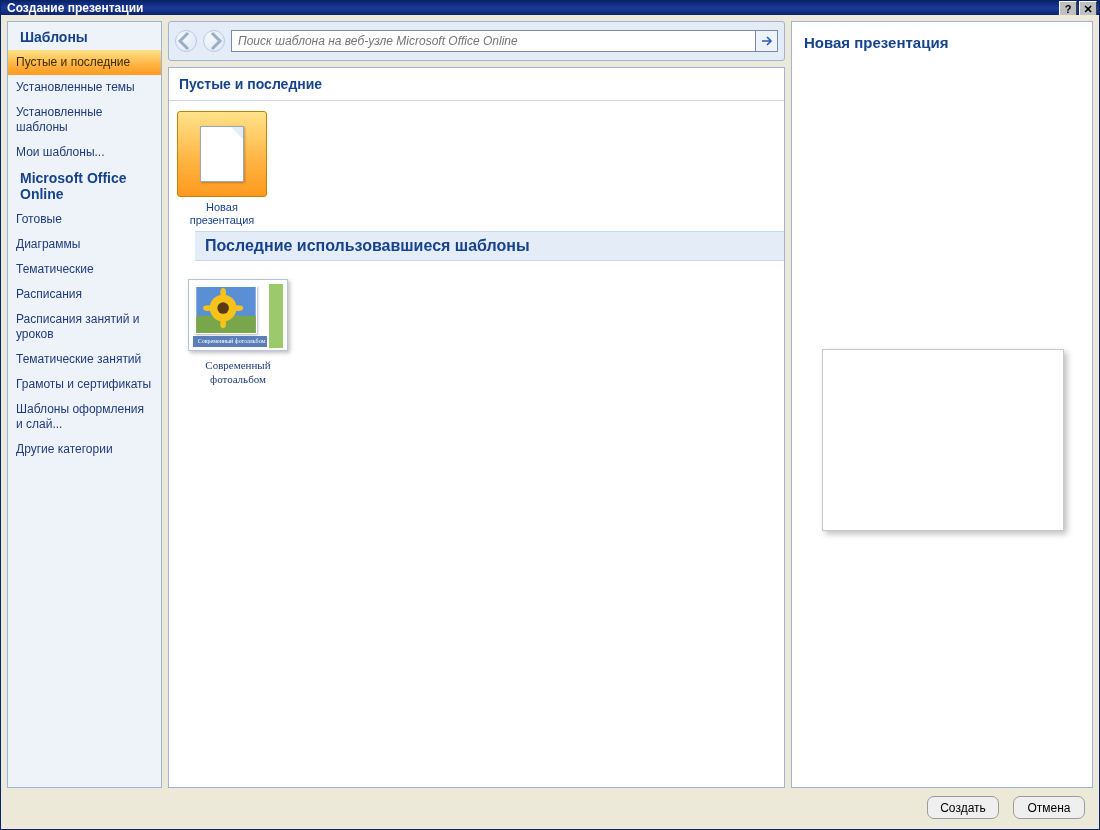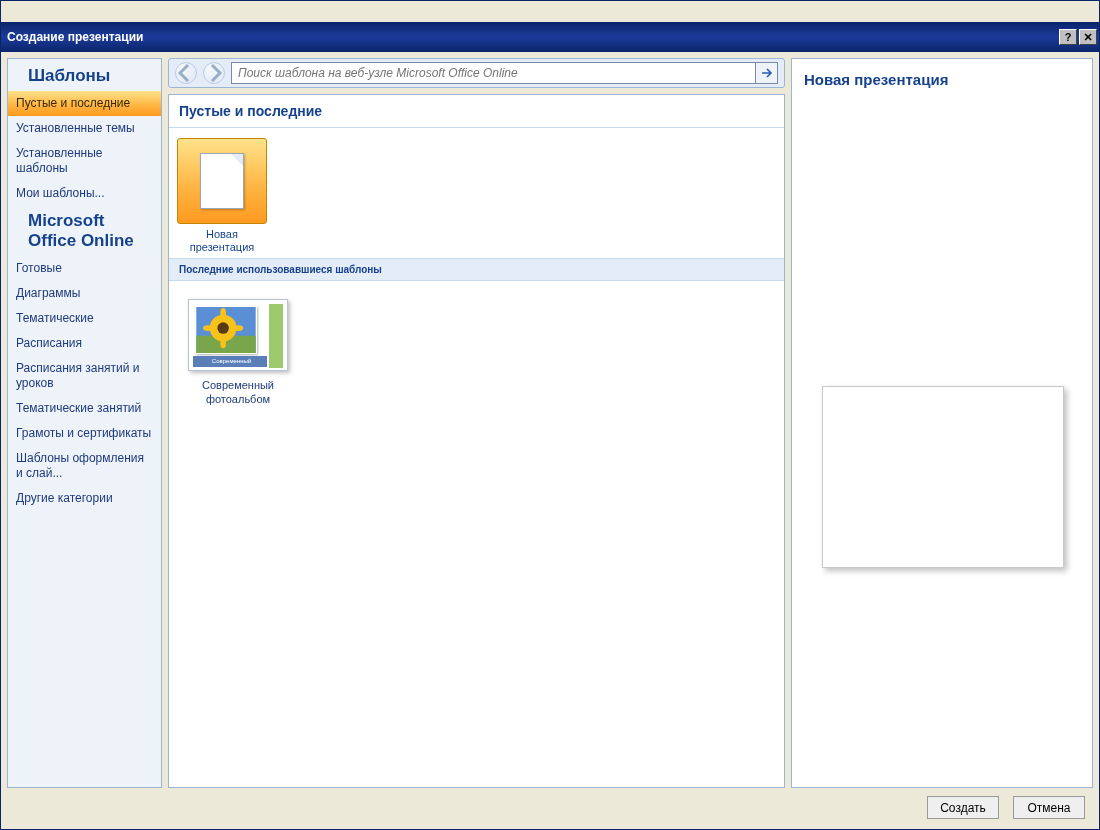--- a/index.html
+++ b/index.html
@@ -1,72 +1,72 @@
 <!DOCTYPE html>
 <html><head>
 <meta charset="utf-8">
 <style>
   * { box-sizing: border-box; }
   html, body { margin:0; padding:0; font-family: "Segoe UI", Tahoma, sans-serif; font-size:12px; }
   body { width:1100px; height:830px; overflow:hidden; background:#000; }
 
   .window { width:1100px; height:830px; background:#ece9d8; border:1px solid #0A246A; display:flex; flex-direction:column; }
-  .titlebar { height:30px; background:linear-gradient(180deg,#0A246A 0%, #1C3B9A 50%, #0A246A 100%); color:#fff; display:flex; align-items:center; padding:0 2px 0 6px; font-size:12px; font-weight:bold;margin-top:21px; }
+  .titlebar { height:14px; background:linear-gradient(180deg,#0A246A 0%, #1C3B9A 50%, #0A246A 100%); color:#fff; display:flex; padding:0 2px 0 6px; font-size:12px; font-weight:bold; }
   .titlebar .title { flex:1; }
   .titlebar .btns { display:flex; gap:2px; }
   .titlebar .tbtn { width:18px; height:16px; background:#c0c0c0; border:1px solid #fff; border-right-color:#404040; border-bottom-color:#404040; display:flex; align-items:center; justify-content:center; color:#000; font-size:11px; font-weight:bold; cursor:pointer; }
 
   .client { flex:1; padding:6px; display:flex; flex-direction:column; background:#ece9d8; }
   .client-inner { flex:1; display:flex; gap:6px; min-height:0; }
 
   
   .sidebar { width:155px; background:#eef3fa; border:1px solid #9db4d6; display:flex; flex-direction:column; padding:2px 0; overflow:hidden; }
-  .side-header { padding:5px 20px; color:#15428b; font-weight:bold; font-size:17px; }
+  .side-header { padding:5px 12px; color:#15428b; font-weight:bold; font-size:14px; }
   .side-item { padding:5px 8px; color:#1f3b7b; cursor:pointer; line-height:1.25; }
   .side-item.active { background:linear-gradient(180deg,#ffe28a 0%, #ffb340 60%, #ff9a1f 100%); color:#3b2a00; }
 
   
   .center { flex:1; display:flex; flex-direction:column; gap:6px; min-width:0; }
-  .navbar { height:30px; background:#e4ecf7; border:1px solid #9db4d6; border-radius:3px; display:flex; align-items:center; padding:0 6px; gap:6px; }
+  .navbar { height:40px; background:#e4ecf7; border:1px solid #9db4d6; border-radius:3px; display:flex; align-items:center; padding:0 6px; gap:6px; }
   .navbtn { width:22px; height:22px; border-radius:50%; border:1px solid #9db4d6; background:radial-gradient(circle at 30% 30%, #ffffff, #dbe6f4); display:flex; align-items:center; justify-content:center; color:#6a84a8; font-size:12px; cursor:pointer; }
   .navbtn.disabled { opacity:.6; cursor:default; }
   .searchwrap { flex:1; display:flex; }
   .searchbox { flex:1; height:22px; border:1px solid #7a8aa5; background:#fff; padding:0 6px; font-size:12px; font-style:italic; color:#666; outline:none; }
   .gobox { width:22px; height:22px; border:1px solid #7a8aa5; border-left:none; background:#eef3fa; display:flex; align-items:center; justify-content:center; cursor:pointer; }
   .gobox svg { width:14px; height:14px; }
 
   .mainpanel { flex:1; background:#ffffff; border:1px solid #9db4d6; display:flex; flex-direction:column; overflow:hidden; }
   .section-title { padding:8px 10px; color:#15428b; font-weight:bold; font-size:14px; border-bottom:1px solid #c9d8ee; }
   .tile-row { padding:10px 8px 4px 8px; display:flex; gap:10px; }
 
   .tile-selected { width:90px; text-align:center; }
   .tile-thumb { width:90px; height:86px; background:linear-gradient(180deg,#ffe28a 0%, #ffb340 60%, #ff9a1f 100%); border:1px solid #c28400; border-radius:3px; display:flex; align-items:center; justify-content:center; }
   .page-icon { width:44px; height:56px; background:#fff; border:1px solid #9aa7b8; box-shadow:1px 1px 2px rgba(0,0,0,.25); position:relative; }
   .page-icon::after { content:""; position:absolute; top:0; right:0; border-top:12px solid #e4ecf7; border-left:12px solid transparent; }
   .tile-label { margin-top:4px; color:#15428b; font-size:11px; line-height:1.2; }
 
-  .subheader { background:#e4ecf7; border-top:1px solid #c9d8ee; border-bottom:1px solid #c9d8ee; padding:5px 10px; color:#15428b; font-weight:bold; font-size:10px; }
+  .subheader { background:#e4ecf7; border-top:1px solid #c9d8ee; border-bottom:1px solid #c9d8ee; padding:5px 10px; color:#15428b; font-weight:bold; font-size:16px;margin-left:26px; }
 
   .recent-area { padding:18px 14px; }
-  .recent-tile { width:110px; text-align:center; }
+  .recent-tile { width:110px; text-align:center;font-family:Liberation Serif, serif; }
   .recent-thumb { width:100px; height:72px; background:#fff; border:1px solid #b8c4d6; box-shadow:2px 2px 4px rgba(0,0,0,.25); position:relative; padding:4px; margin:0 auto; }
   .recent-thumb .pic { width:62px; height:48px; border:1px solid #fff; position:absolute; left:6px; top:6px; box-shadow:1px 1px 2px rgba(0,0,0,.3); overflow:hidden; }
   .recent-thumb .bar { position:absolute; top:4px; right:4px; width:14px; height:64px; background:#9cc96b; }
   .recent-thumb .caption { position:absolute; bottom:3px; left:4px; right:20px; height:11px; background:#5a7fb8; font-size:6px; color:#fff; line-height:11px; padding-left:3px; overflow:hidden; }
   .recent-label { margin-top:8px; color:#1f3b7b; font-size:11px; line-height:1.25; }
 
   
   .preview { width:302px; background:#ffffff; border:1px solid #9db4d6; border-left:1px solid #9db4d6; padding:12px; display:flex; flex-direction:column; }
   .preview-title { color:#15428b; font-weight:bold; font-size:15px; margin-bottom:8px; }
   .preview-body { flex:1; position:relative; }
   .slide-prev { position:absolute; top:290px; left:18px; width:242px; height:182px; background:#fff; border:1px solid #c9c9c9; box-shadow:3px 3px 6px rgba(0,0,0,.25); }
 
   
   .footer { padding:8px 8px 4px 0; display:flex; justify-content:flex-end; gap:14px; }
-  .btn { min-width:72px; height:23px; padding:0 12px; background:#efefef; border:1px solid #9a9a9a; border-radius:0; cursor:pointer; font-size:12px; display:flex; align-items:center; justify-content:center; }
+  .btn { min-width:72px; height:23px; padding:0 12px; background:#efefef; border:1px solid #9a9a9a; border-radius:7px; cursor:pointer; font-size:12px; display:flex; align-items:center; justify-content:center; }
 
   
   .sunflower { width:100%; height:100%; }
 </style>
 </head>
 <body>
 
 <div class="window">
   <div class="titlebar">
     <span class="title">Создание презентации</span>

